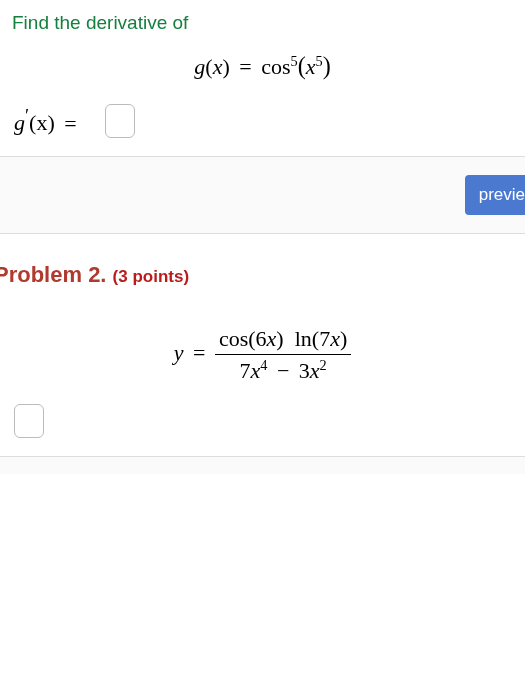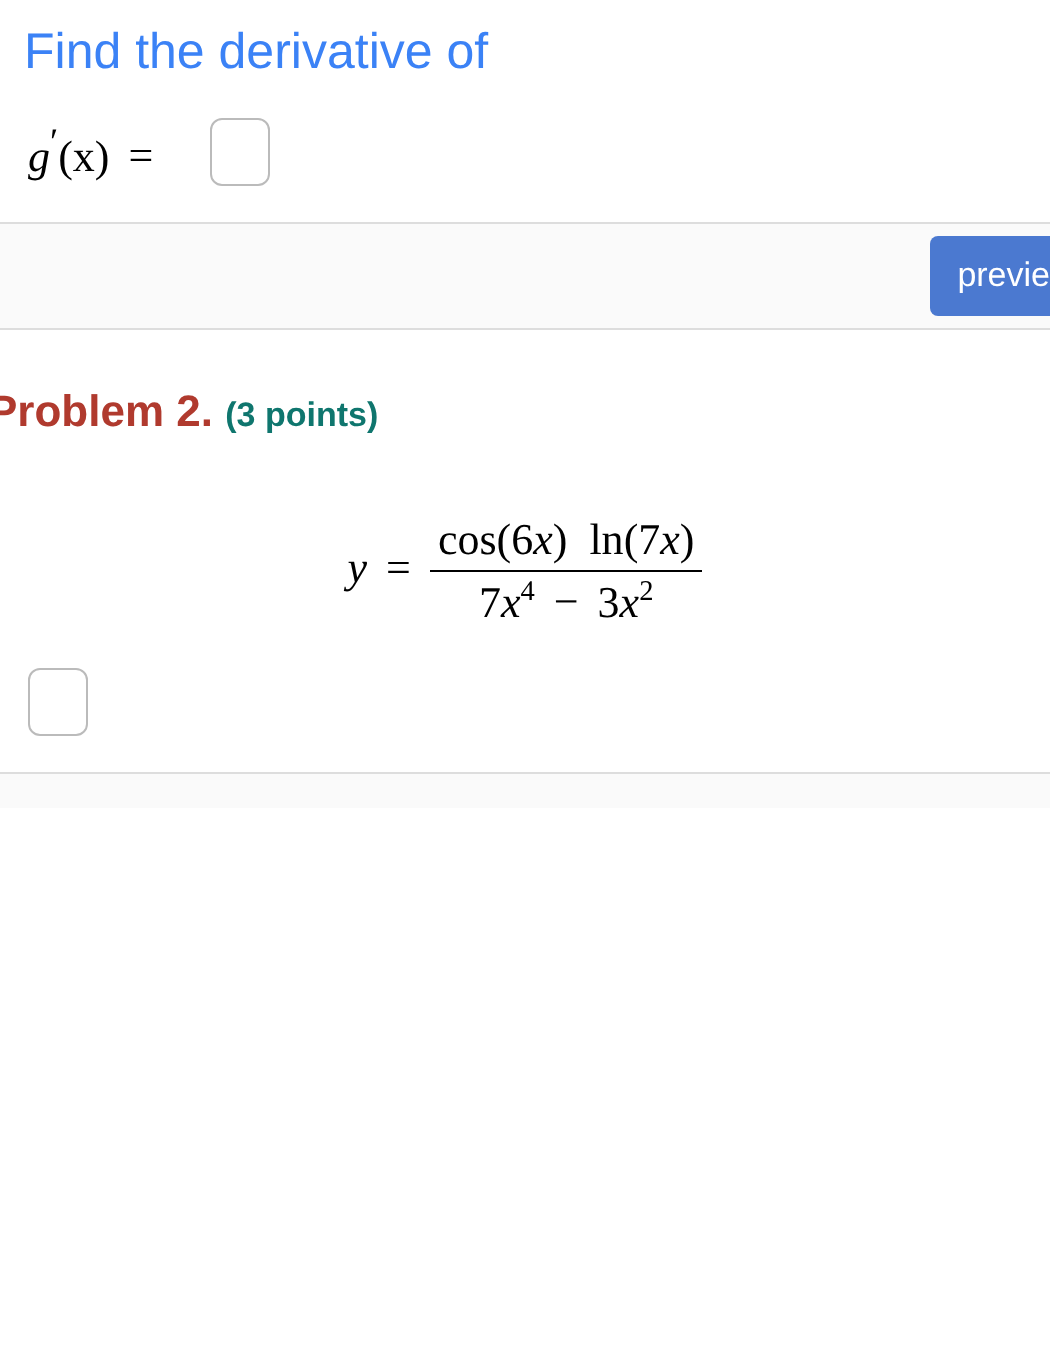--- a/index.html
+++ b/index.html
@@ -9,22 +9,22 @@
     font-family: Arial, Helvetica, sans-serif;
     background: #fff;
     color: #333;
     width: 525px;
     overflow: hidden;
   }
   .problem-body {
     padding: 12px 12px 0 12px;
   }
   .prompt {
-    font-size: 25px;
-    color: #3b82f6;
+    font-size: 19px;
+    color: #15803d;
     margin-bottom: 18px;
   }
   .formula-row {
     text-align: center;
     font-family: "Times New Roman", serif;
     font-size: 22px;
     color: #000;
     margin: 10px 0 24px 0;
   }
   .answer-row {
@@ -49,21 +49,21 @@
     height: 34px;
     border: 1px solid #bbb;
     border-radius: 6px;
     background: #fff;
     padding: 2px;
   }
   .preview-bar {
     border-top: 1px solid #ddd;
     border-bottom: 1px solid #ddd;
     background: #fafafa;
-    padding: 6px 10px;
+    padding: 18px 10px;
     display: flex;
     justify-content: flex-end;
     align-items: center;
   }
   .preview-btn {
     background: #4b79d0;
     color: #fff;
     border: none;
     border-radius: 4px;
     padding: 10px 14px;
@@ -74,21 +74,21 @@
   .problem-header {
     padding: 28px 0 12px 0;
     font-size: 22px;
     margin-left: -6px;
   }
   .problem-header .title {
     color: #b03a2e;
     font-weight: bold;
   }
   .problem-header .points {
-    color: #0f766e;
+    color: #b91c1c;
     font-weight: bold;
     font-size: 17px;
   }
   .frac {
     display: inline-block;
     vertical-align: middle;
     font-style: normal;
   }
   .frac .num {
     display: block;
@@ -113,20 +113,27 @@
     background: #fafafa;
     height: 18px;
   }
 </style>
 </head>
 <body>
 
 <div class="problem-body">
   <div class="prompt">Find the derivative of</div>
 
+  <div class="formula-row">
+    <span class="math">
+      <span><span>g</span><span class="fn">(</span><span>x</span><span class="fn">)</span></span>
+      <span class="eq">=</span>
+      <span class="fn">cos</span><span class="sup">5</span><span class="paren">(</span><span>x</span><span class="sup">5</span><span class="paren">)</span>
+    </span>
+  </div>
 
   <div class="answer-row">
     <span class="math">
       <span>g</span><span class="fn sup" style="font-size:0.85em;">′</span><span class="fn">(x)</span>
       <span class="eq">=</span>
     </span>
     <div class="answer-input" title=""></div>
   </div>
 </div>
 

